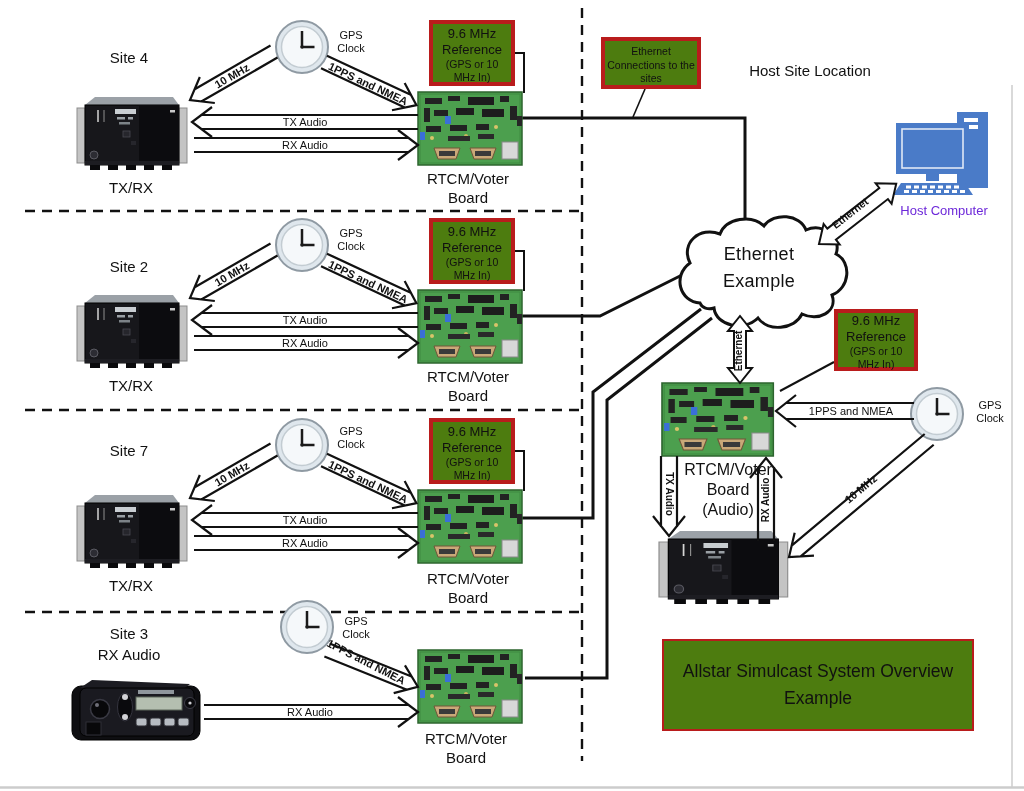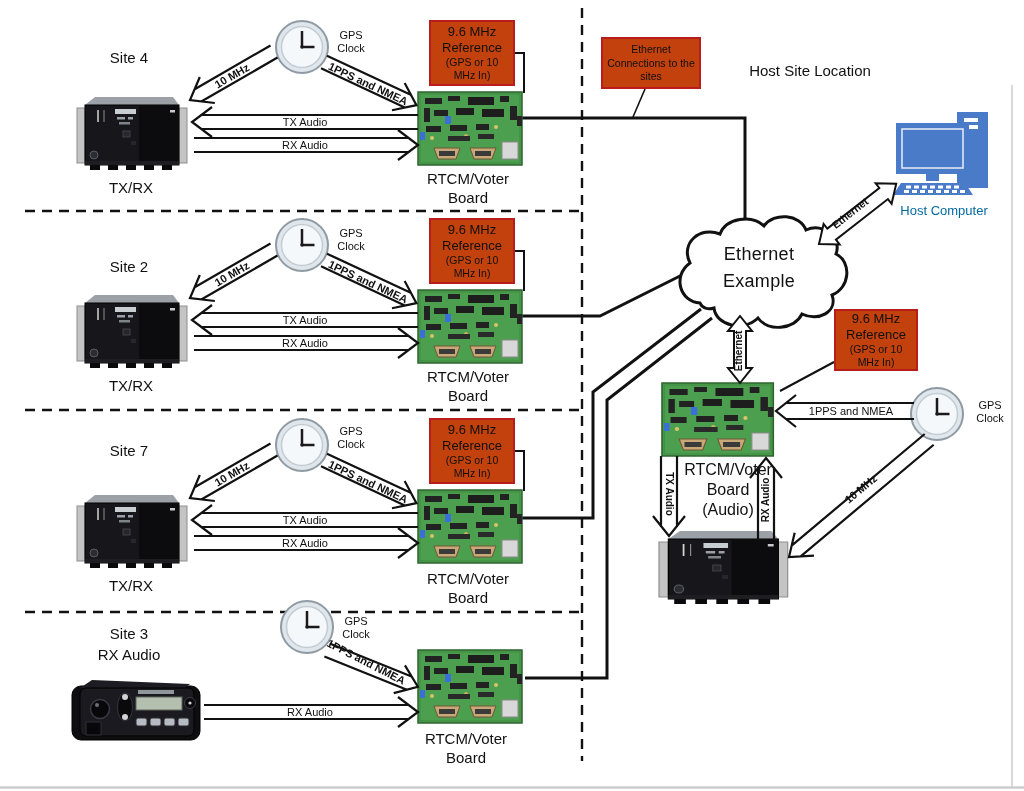--- a/index.html
+++ b/index.html
@@ -1,20 +1,20 @@
 <!DOCTYPE html>
 <html><head>
 <meta charset="utf-8">
 <style>
   html,body{margin:0;padding:0;background:#fff}
   .canvas{position:relative;width:1024px;height:791px;background:#fff;overflow:hidden;
           font-family:"Liberation Sans",sans-serif;color:#111}
   svg.layer{position:absolute;left:0;top:0}
   .lbl{position:absolute;transform:translate(-50%,-50%);text-align:center;white-space:nowrap;line-height:1.15}
-  .box{position:absolute;border:2px solid #b91c1c;background:#c2410c;text-align:center;box-sizing:border-box}
+  .box{position:absolute;border:4px solid #b91c1c;background:#4d7c0f;text-align:center;box-sizing:border-box}
   .rb1{font-size:13px;line-height:16px}
   .rb2{font-size:10.5px;line-height:13px}
   .rtcm{font-size:15px;line-height:19px}
   .eb{font-size:10.5px;line-height:13.5px}
   .cl{font-size:18px;line-height:27px;letter-spacing:.3px}
   .ttl{font-size:17.5px;line-height:27px}
   .ml{font-size:16px;line-height:20px}
   .s2{font-size:15px;line-height:21px}
   .arrlab{font-size:11px}
   .arrlabB{font-size:11px;font-weight:600}
@@ -291,21 +291,21 @@
   <div>RTCM/Voter</div>
   <div>Board</div>
 </div>
 
 <div class="box" style="left:601px;top:37px;width:100px;height:52px;padding-top:4px">
   <div class="eb">Ethernet</div>
   <div class="eb">Connections to the</div>
   <div class="eb">sites</div>
 </div>
 <div class="lbl s2" style="left:810px;top:70px">Host Site Location</div>
-<div class="lbl" style="left:944px;top:211px;font-size:13px;color:#0369a1">Host Computer</div>
+<div class="lbl" style="left:944px;top:211px;font-size:13px;color:#6d28d9">Host Computer</div>
 <div class="lbl vsm" style="left:850px;top:213px;font-size:10.5px;transform:translate(-50%,-50%) rotate(-38deg)">Ethernet</div>
 <div class="lbl cl" style="left:759px;top:268px">
   <div>Ethernet</div>
   <div>Example</div>
 </div>
 <div class="lbl vsm" style="left:739px;top:351px;transform:translate(-50%,-50%) rotate(-90deg)">Ethernet</div>
 <div class="box" style="left:834px;top:309px;width:84px;height:62px">
   <div class="rb1">9.6 MHz</div>
   <div class="rb1">Reference</div>
   <div class="rb2">(GPS or 10</div>
@@ -318,14 +318,18 @@
 </div>
 <div class="lbl ml" style="left:728px;top:490px">
   <div>RTCM/Voter</div>
   <div>Board</div>
   <div>(Audio)</div>
 </div>
 <div class="lbl vsm" style="left:669px;top:494px;transform:translate(-50%,-50%) rotate(90deg)">TX Audio</div>
 <div class="lbl vsm" style="left:766px;top:500px;transform:translate(-50%,-50%) rotate(-90deg)">RX Audio</div>
 <div class="lbl arrlabB" style="left:861px;top:489px;transform:translate(-50%,-50%) rotate(-40deg)">10 MHz</div>
 
+<div class="box" style="left:662px;top:639px;width:312px;height:92px;border-width:2.5px;padding-top:17px">
+  <div class="ttl">Allstar Simulcast System Overview</div>
+  <div class="ttl">Example</div>
+</div>
 
 </div>
 
 </body></html>

